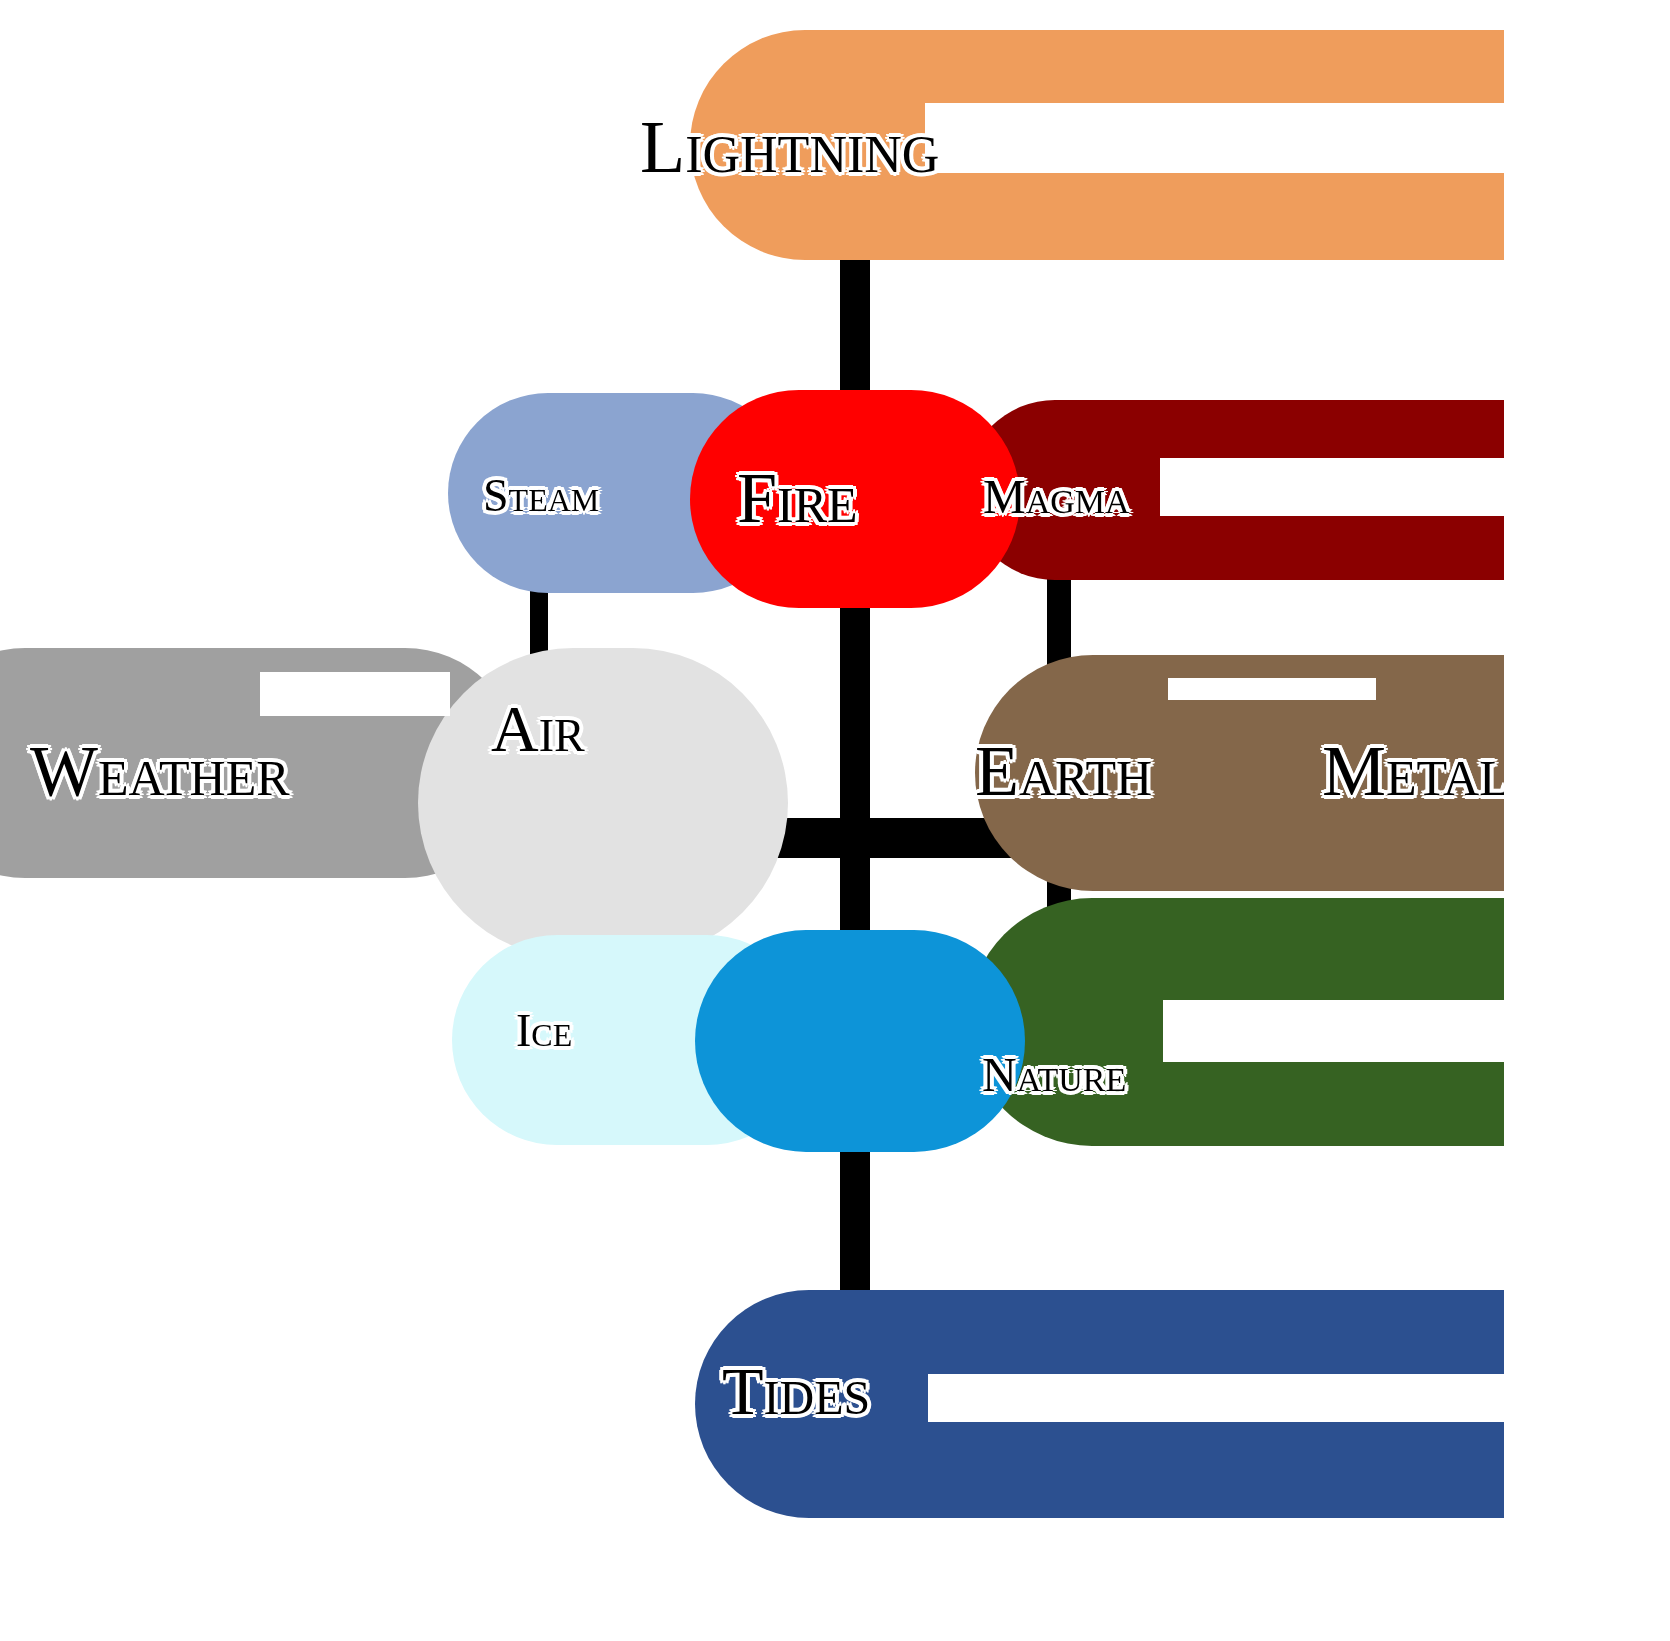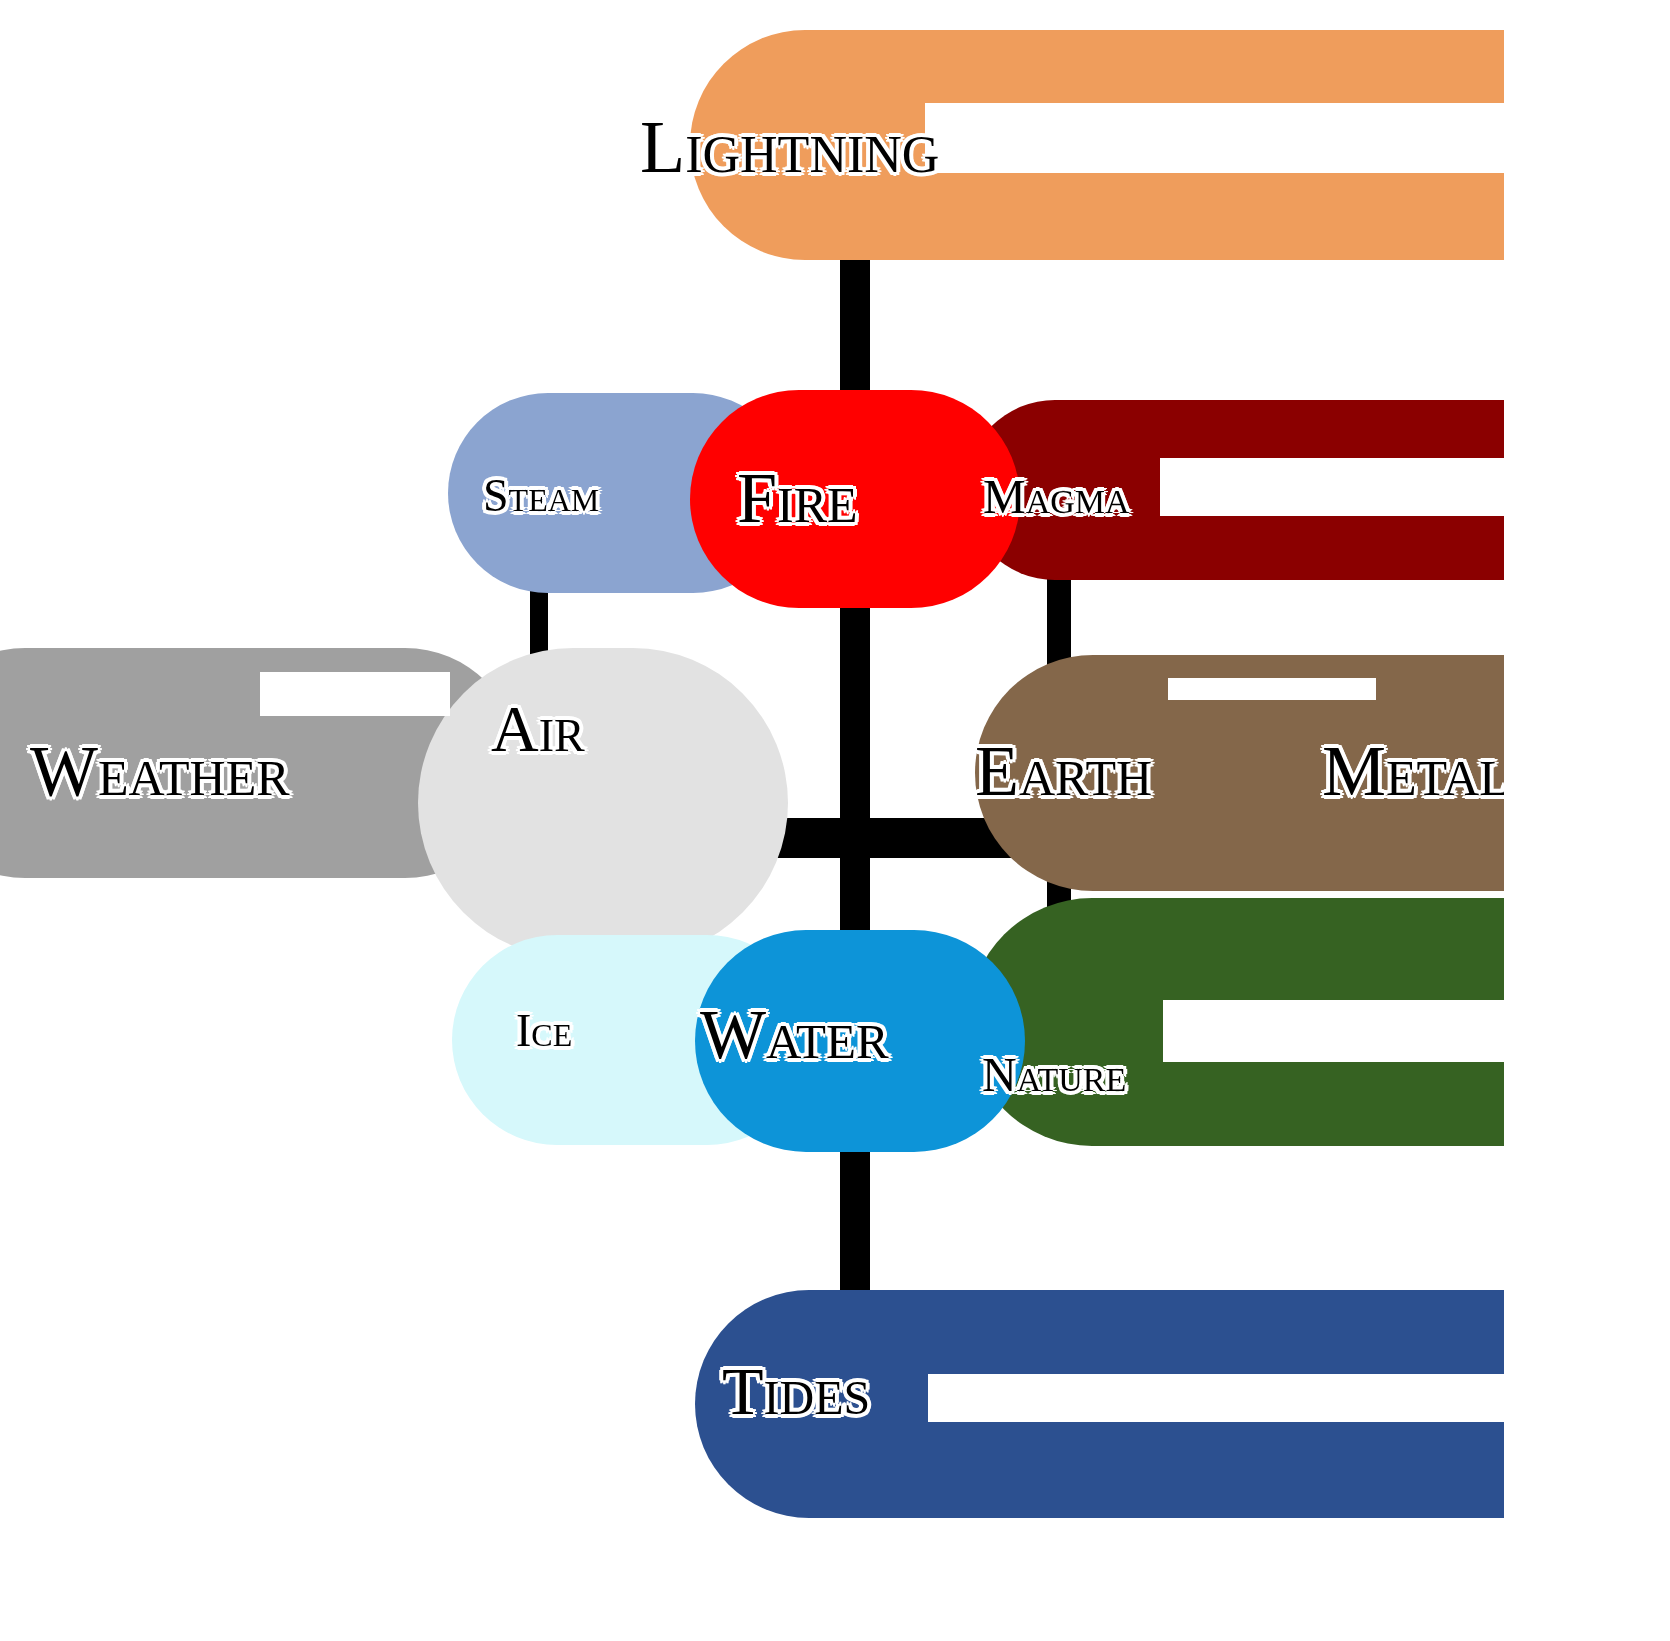--- a/index.html
+++ b/index.html
@@ -141,19 +141,18 @@
   <div class="node-label" style="left:30px; top:735px; font-size:72px;">Weather</div>
 
   <div class="node-label" style="left:484px; top:696px; font-size:66px;margin-left:7px;">Air</div>
 
   <div class="node-label" style="left:1322px; top:735px; font-size:72px;">Metal</div>
 
   <div class="node-label" style="left:975px; top:735px; font-size:72px;">Earth</div>
 
   <div class="node-label" style="left:516px; top:1008px; font-size:46px;">Ice</div>
 
-  <div class="node-label" style="left:700px; top:1000px; font-size:70px;">Water</div>
 
   <div class="node-label" style="left:982px; top:1008px; font-size:48px;margin-top:43px;">Nature</div>
 
   <div class="node-label" style="left:722px; top:1357px; font-size:68px;">Tides</div>
 
 </div>
 
 </body></html>

